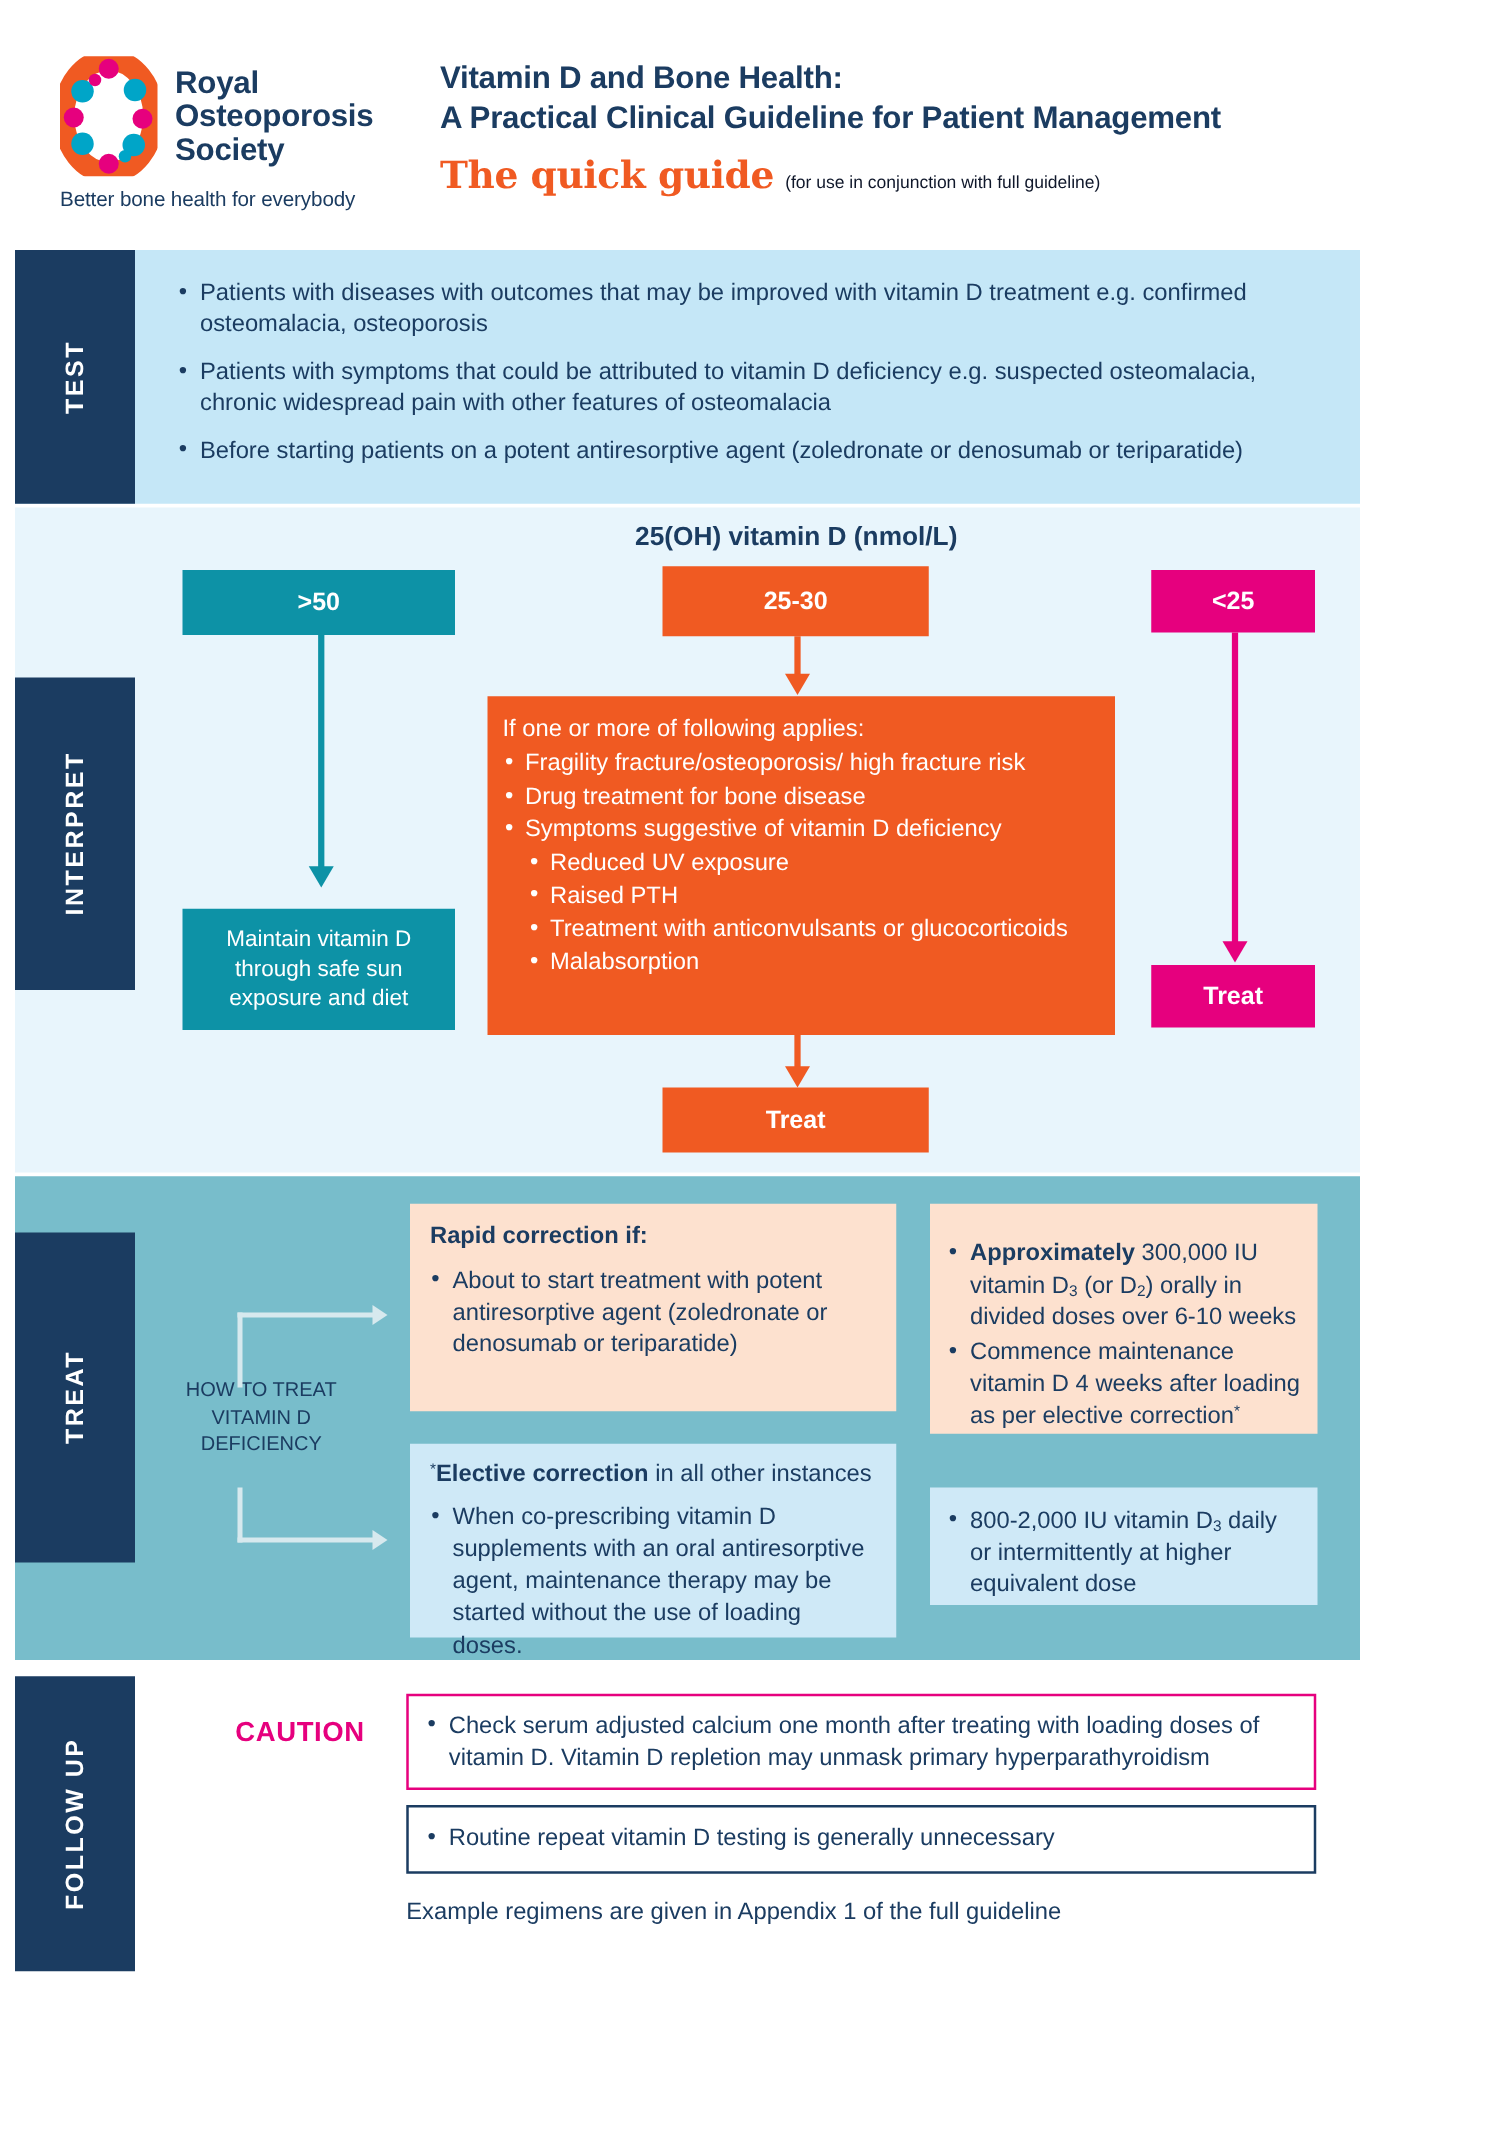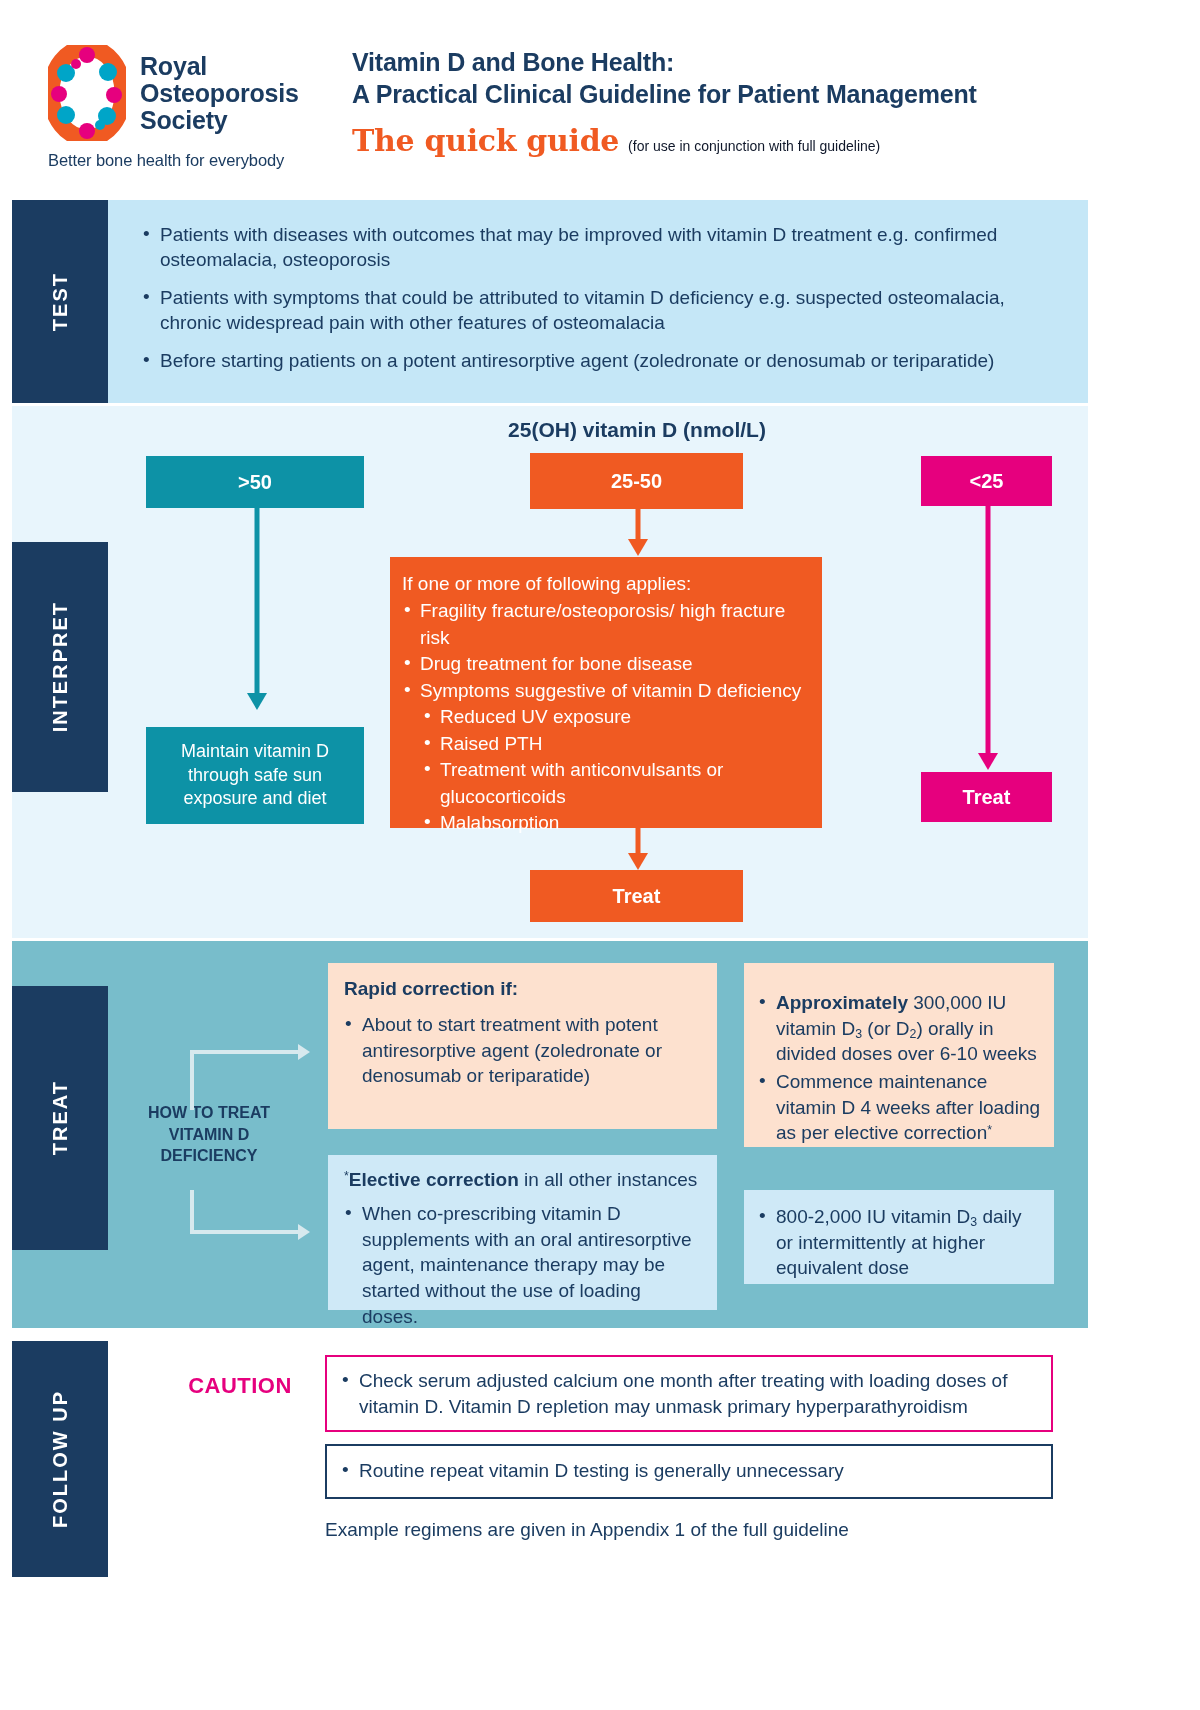--- a/index.html
+++ b/index.html
@@ -80,21 +80,21 @@
   .arr-pink { left: 978px; top: 506px; width: 20px; height: 264px; }
   .arr-pink .stem { height: 248px; background: #e6007e; }
   .arr-pink .head { border-top: 17px solid #e6007e; }
 
   .box-maintain {
     position: absolute; left: 146px; top: 727px; width: 218px; height: 97px;
     background: #0d92a6; color: #fff; font-size: 18px; line-height: 1.33;
     display: flex; align-items: center; justify-content: center; text-align: center; padding: 0 10px;
   }
   .box-orange {
-    position: absolute; left: 390px; top: 557px; width: 432px; height: 271px;
+    position: absolute; left: 390px; top: 557px; width: 502px; height: 271px;
     background: #f05a22; color: #fff; padding: 16px 14px 10px 12px;
   }
   .box-orange .lead { font-size: 19px; margin-bottom: 3px; }
   .box-orange ul { list-style: none; }
   .box-orange ul li { position: relative; padding-left: 18px; font-size: 19px; line-height: 1.395; }
   .box-orange ul li:before { content: "•"; position: absolute; left: 2px; top: -1px; }
   .box-orange ul.sub { margin-left: 20px; }
 
   .box-treat-pink {
     position: absolute; left: 921px; top: 772px; width: 131px; height: 50px;
@@ -106,21 +106,21 @@
     background: #f05a22; color: #fff; font-size: 20px; font-weight: bold;
     display: flex; align-items: center; justify-content: center;
   }
 
   
   .treat-band { position: absolute; left: 12px; top: 941px; width: 1076px; height: 387px; background: #78bdcb; }
   .treat-label { top: 986px; height: 264px; }
 
   .how-to {
     position: absolute; left: 133px; top: 1102px; width: 152px;
-    text-align: center; font-size: 16px; font-weight: bold; line-height: 1.35; color: #1b3c61;
+    text-align: center; font-size: 16px; font-weight: normal; line-height: 1.35; color: #1b3c61;
   }
 
   .connector { position: absolute; }
   .conn-line { position: absolute; background: #d7e9ee; }
   .conn-head { position: absolute; width: 0; height: 0; border-top: 8px solid transparent; border-bottom: 8px solid transparent; border-left: 12px solid #d7e9ee; }
 
   .box-rapid {
     position: absolute; left: 328px; top: 963px; width: 389px; height: 166px;
     background: #fde1cf; padding: 15px 16px; color: #1b3c61;
   }
@@ -236,21 +236,21 @@
   </div>
 
   <div class="interp-band"></div>
   <div class="band-label interp-label">
     <span>INTERPRET</span>
   </div>
 
   <div class="axis-title">25(OH) vitamin D (nmol/L)</div>
 
   <div class="pill pill-50">&gt;50</div>
-  <div class="pill pill-2550">25-50</div>
+  <div class="pill pill-2550">25-30</div>
   <div class="pill pill-25">&lt;25</div>
 
   <div class="arrow arr-teal">
     <div class="stem"></div>
       <div class="head"></div>
   </div>
   <div class="arrow arr-or1">
     <div class="stem"></div>
       <div class="head"></div>
   </div>

